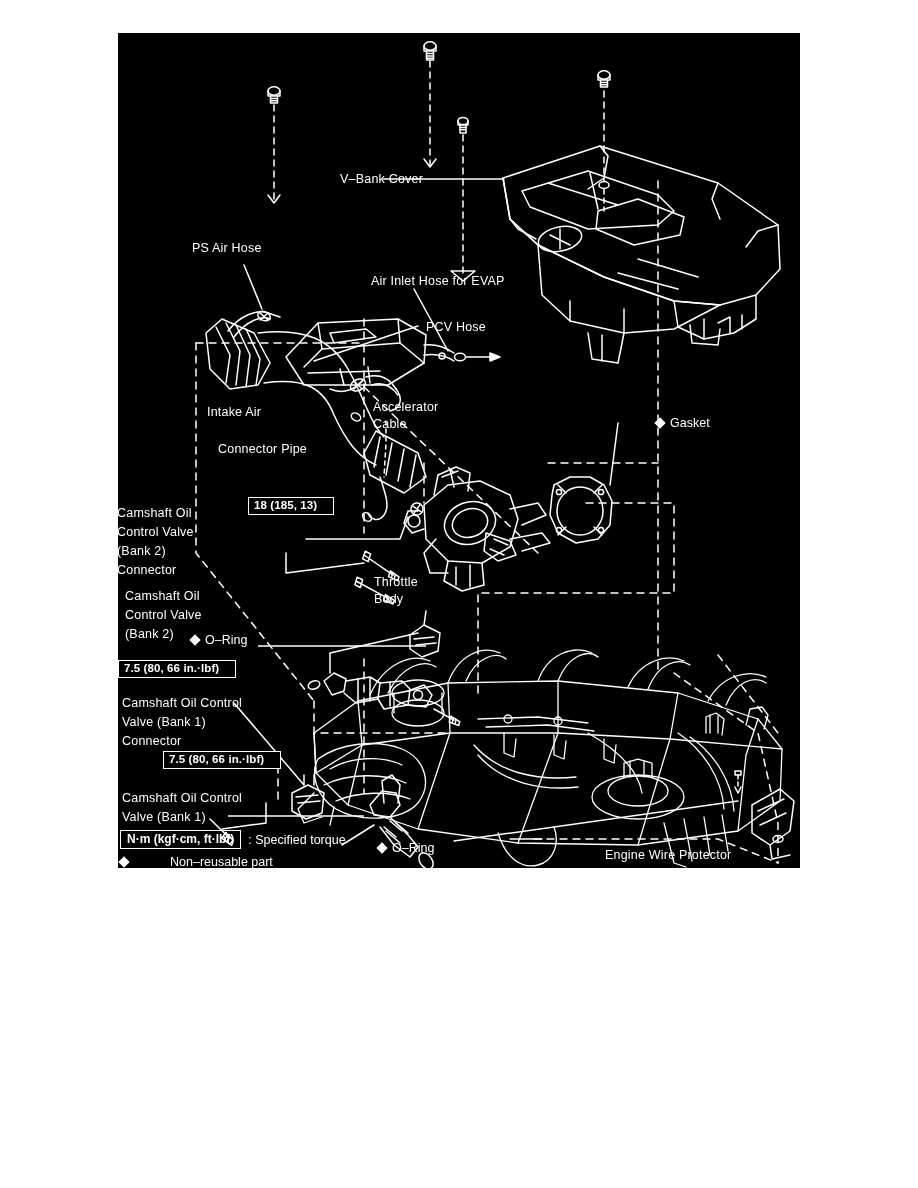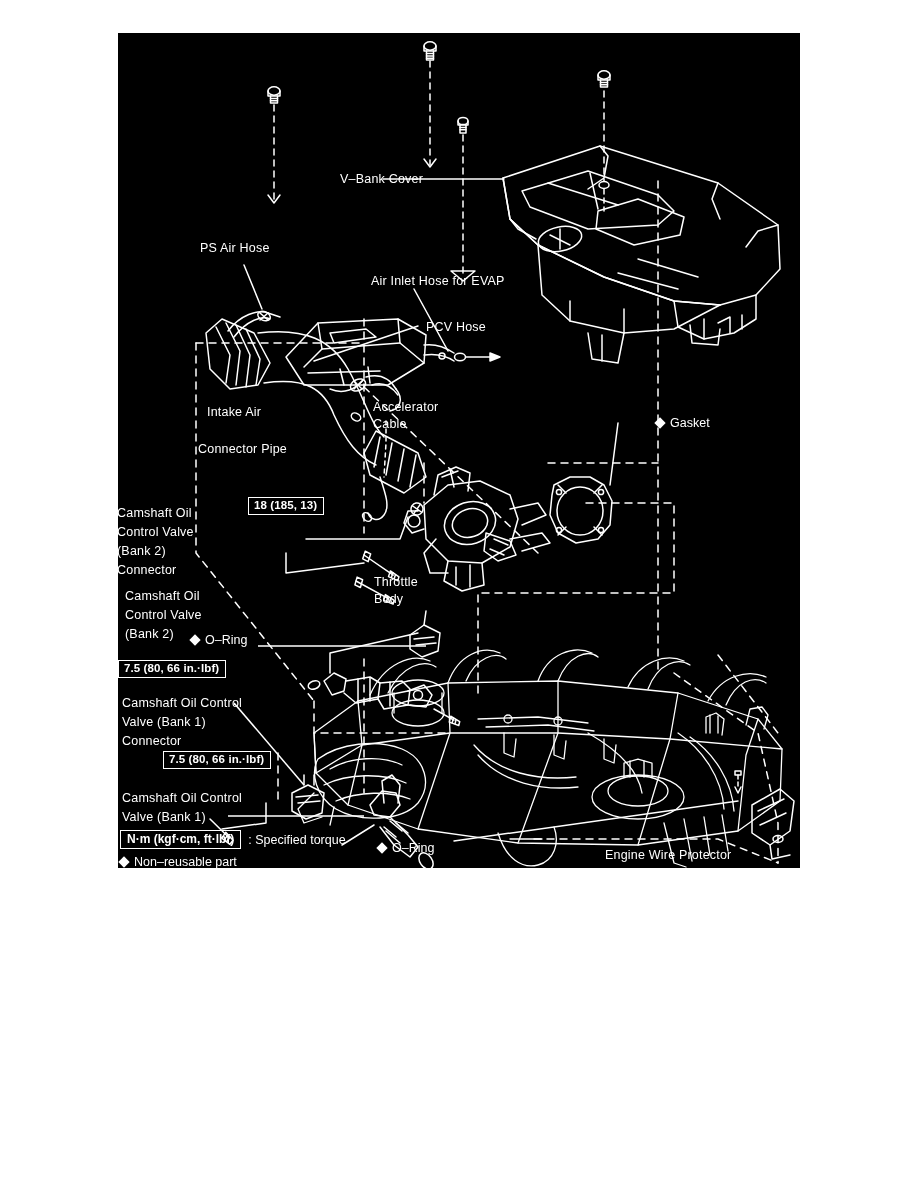--- a/index.html
+++ b/index.html
@@ -10,32 +10,32 @@
     position:absolute;left:118px;top:33px;width:682px;height:835px;
     background:#000000;overflow:hidden;
   }
   #panel svg{position:absolute;left:0;top:0;width:682px;height:835px;display:block;}
   .lbl{
     position:absolute;color:#ffffff;font-family:"Liberation Sans",sans-serif;
     font-size:12.5px;line-height:15.5px;white-space:pre;letter-spacing:.2px;
   }
   .tq{
     position:absolute;color:#ffffff;background:#000000;
-    border:1.6px solid #ffffff;padding:1px 6px 2px 5px;
+    border:1.6px solid #ffffff;padding:1px 16px 2px 5px;
     font-family:"Liberation Sans",sans-serif;font-size:11.5px;font-weight:bold;
     white-space:nowrap;letter-spacing:.1px;line-height:13px;
   }
   .legendrow{position:absolute;color:#fff;font-size:12.5px;white-space:nowrap;
     display:flex;align-items:center;justify-content:flex-end;}
   .legendbox{border:1.6px solid #fff;padding:1px 6px 2px 6px;font-weight:bold;font-size:12px;}
   .legendafter{margin-left:7px;font-weight:normal;}
   .dia{display:inline-block;width:8px;height:8px;background:#fff;
     transform:rotate(45deg);margin-right:6px;vertical-align:middle;}
   .diarow{position:absolute;color:#fff;font-size:12.5px;white-space:nowrap;
-    display:flex;align-items:center;}
+    display:flex;align-items:center;gap:36px;}
   .diam-lbl{position:absolute;color:#fff;font-size:12.5px;white-space:nowrap;
     display:flex;align-items:center;}
 </style>
 </head>
 <body>
 
 <div id="page">
 
   <div id="panel">
 
@@ -406,28 +406,28 @@
           </g>
 
           <path d="M336 808 L620 768"></path>
         </g>
 
       </g>
     </svg>
 
     <div class="lbl" style="left:222px;top:139px;">V–Bank Cover</div>
 
-    <div class="lbl" style="left:74px;top:208px;margin-left:8px;">PS Air Hose</div>
+    <div class="lbl" style="left:74px;top:208px;">PS Air Hose</div>
 
     <div class="lbl" style="left:253px;top:241px;">Air Inlet Hose for EVAP</div>
 
     <div class="lbl" style="left:308px;top:287px;">PCV Hose</div>
 
     <div class="lbl" style="left:89px;top:372px;">Intake Air</div>
-    <div class="lbl" style="left:80px;top:409px;">Connector Pipe</div>
+    <div class="lbl" style="left:100px;top:409px;">Connector Pipe</div>
 
     <div class="lbl" style="left:255px;top:367px;">Accelerator</div>
     <div class="lbl" style="left:255px;top:384px;">Cable</div>
 
     <div class="diam-lbl" style="left:498px;top:383px;padding-left:40px;">
       <span class="dia"></span>
       <span>Gasket</span>
     </div>
 
     <div class="lbl" style="left:256px;top:542px;">Throttle</div>

